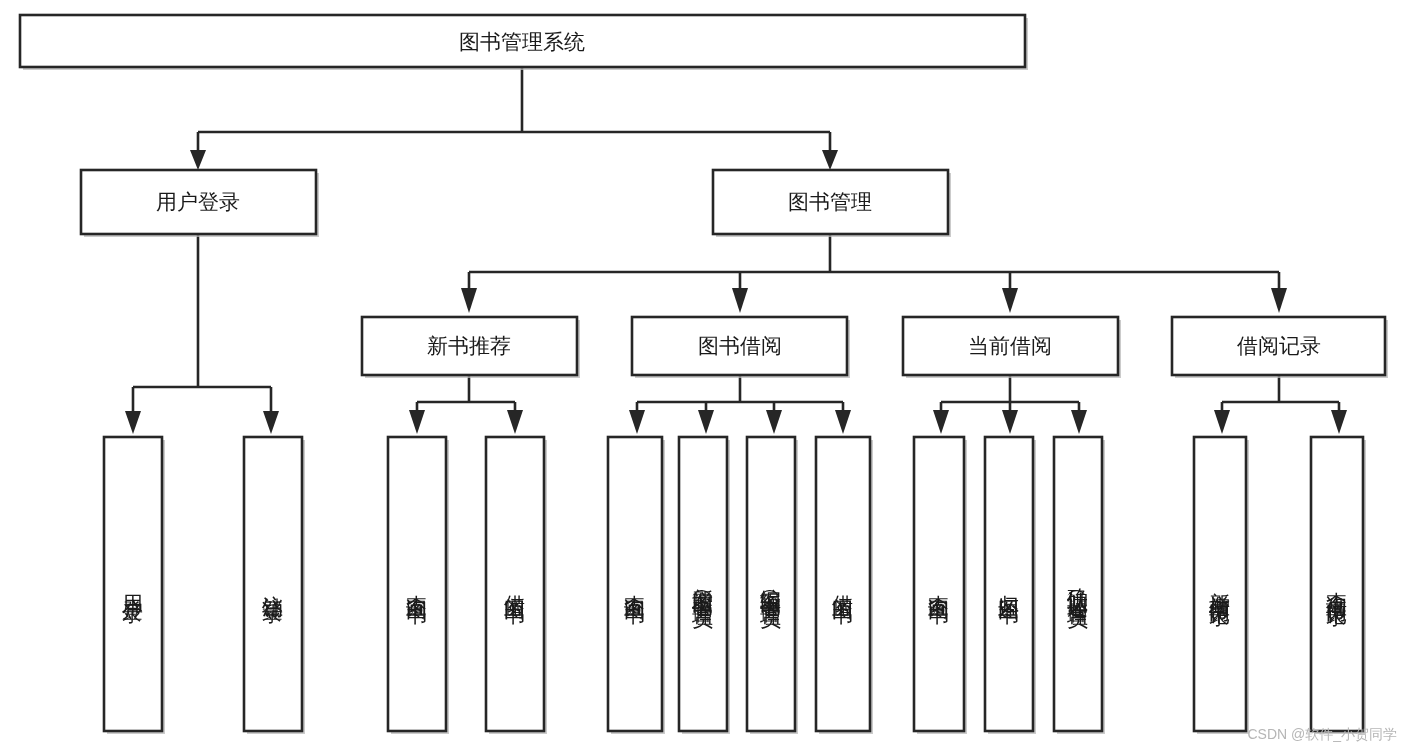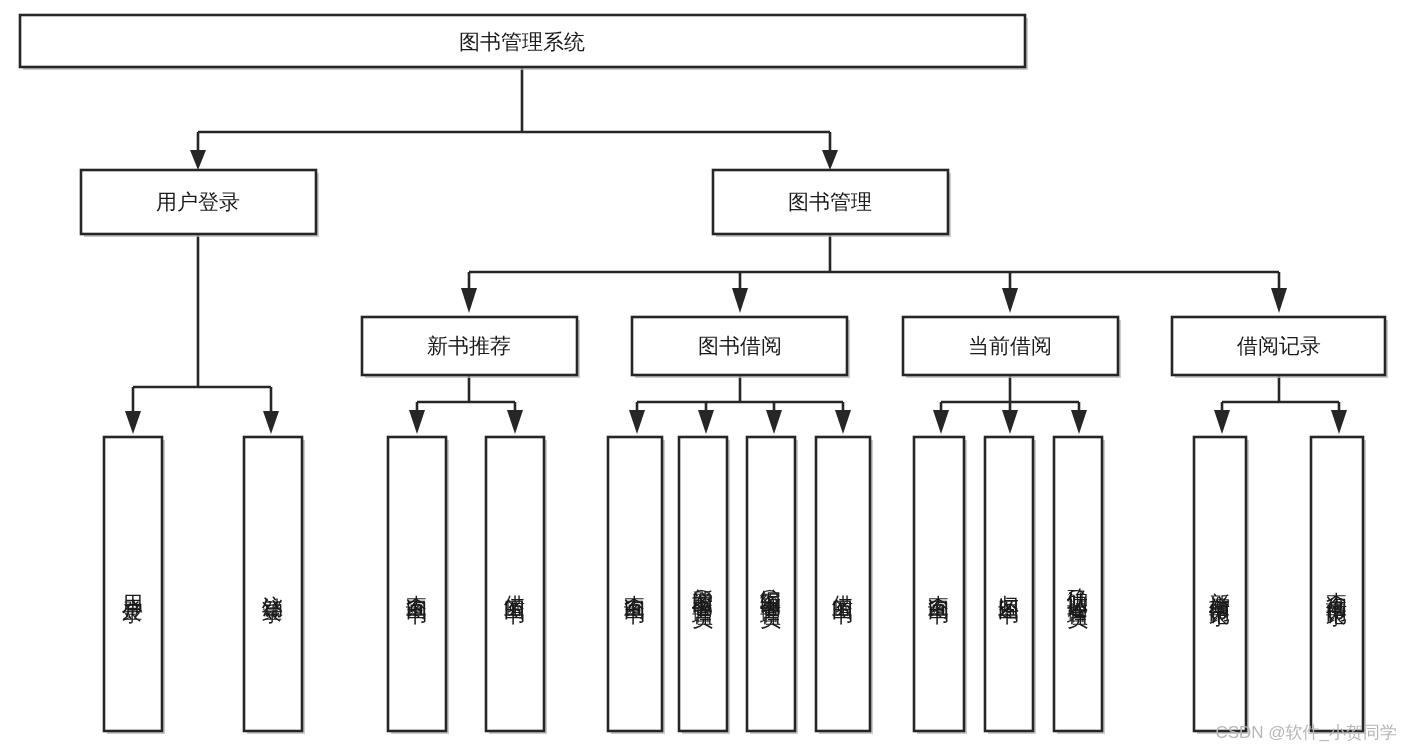--- a/index.html
+++ b/index.html
@@ -27,21 +27,21 @@
     writing-mode:vertical-rl;
     text-orientation:upright;
     font-size:21px;
     line-height:1.0;
     letter-spacing:3px;
     color:#1a1a1a;
     font-family:"Liberation Sans","DejaVu Sans",sans-serif;
   }
   .watermark{
     position:absolute;right:8px;bottom:3px;
-    font-size:17px;color:#b6b6b6;
+    font-size:14px;color:#b6b6b6;
     font-family:"Liberation Sans","DejaVu Sans",sans-serif;
     white-space:nowrap;pointer-events:none;
   }
 </style>
 </head>
 <body>
 
 <div id="diagram-root">
 
   <svg id="tree" viewBox="0 0 1405 747">

